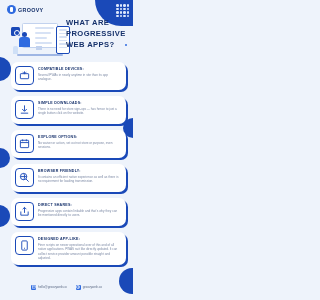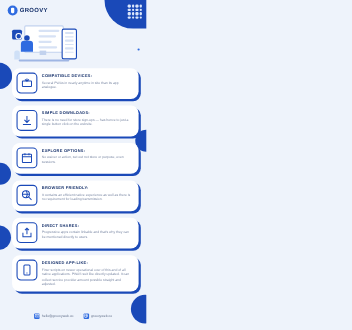--- a/index.html
+++ b/index.html
@@ -164,20 +164,21 @@
           <b></b>
           <b></b>
           <b></b>
           <b></b>
         </div>
       <div class="badge"></div>
       <div class="plant"></div>
       <div class="desk"></div>
     </div>
 
+    <div class="title">WHAT ARE PROGRESSIVE WEB APPS?</div>
     <div class="dot-sm"></div>
   </div>
 
   <span class="circ c1"></span>
   <span class="circ c2"></span>
   <span class="circ c3"></span>
   <span class="circ c4"></span>
   <span class="circ c5"></span>
 
   <div class="cards">

